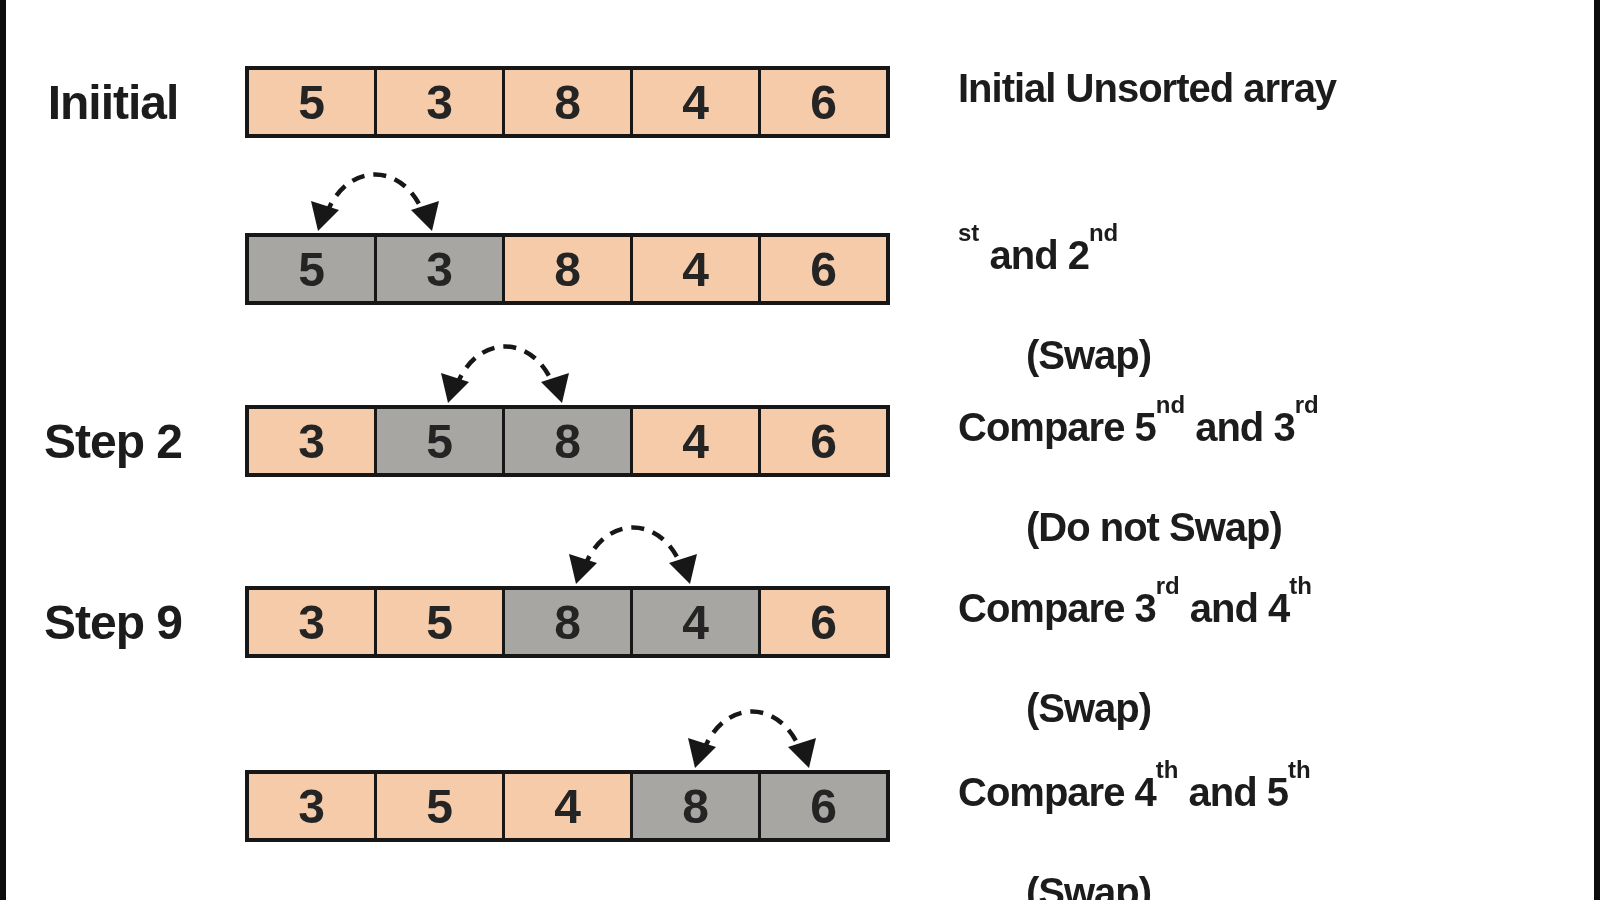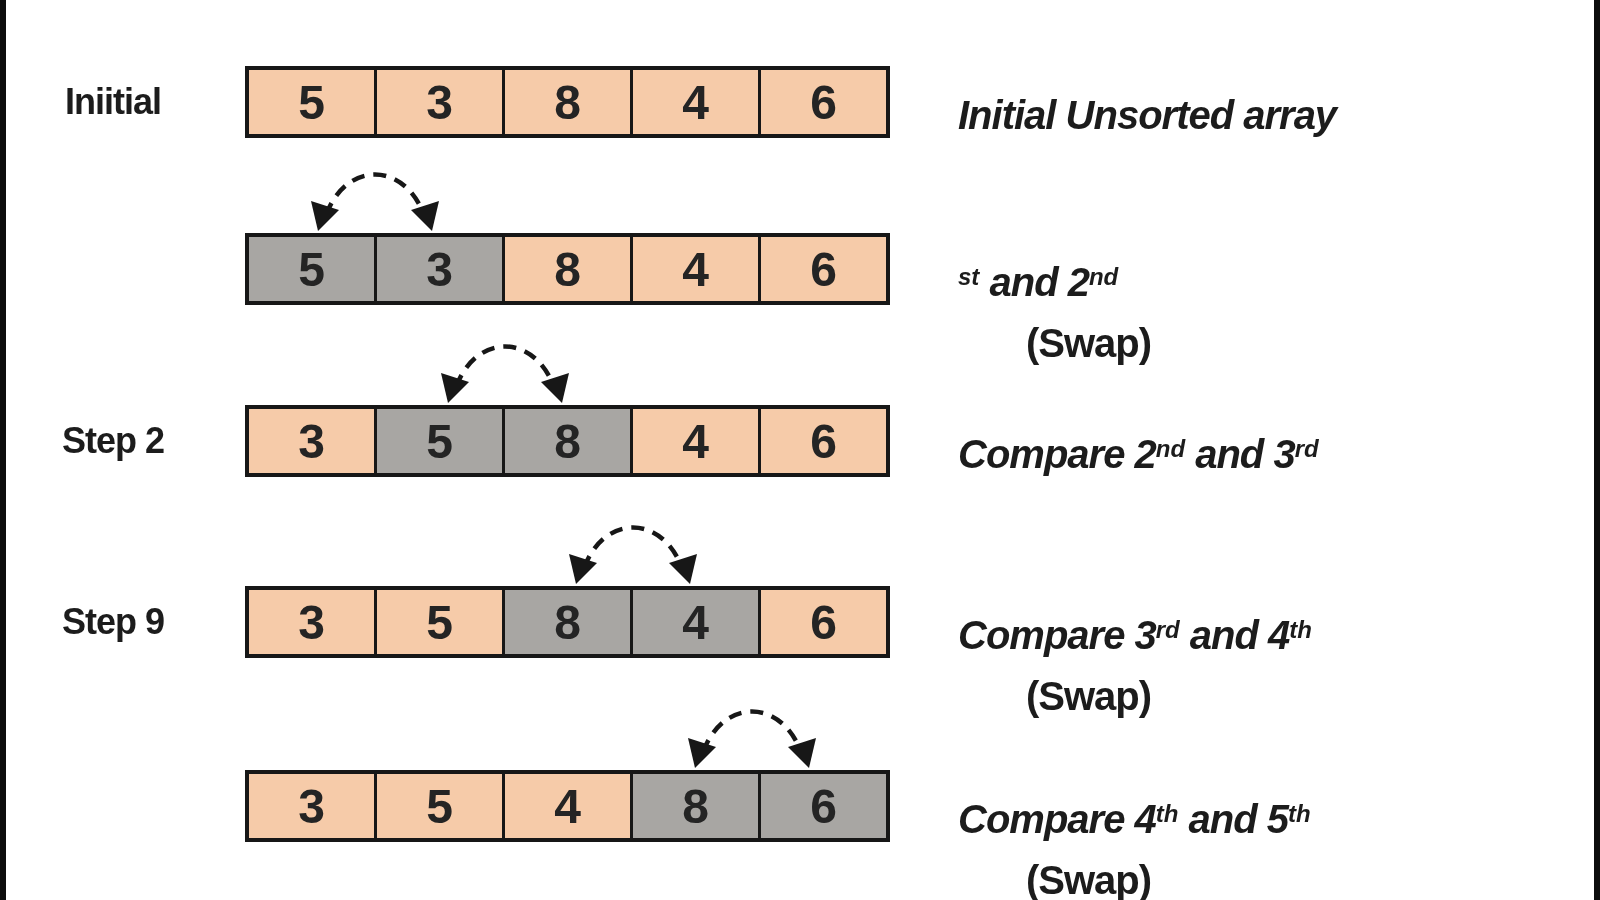--- a/index.html
+++ b/index.html
@@ -8,48 +8,48 @@
     font-family:"Liberation Sans","DejaVu Sans",sans-serif;
     color:var(--text,#1c1c1c);
   }
   .edge{position:absolute;top:0;bottom:0;width:6px;background:#0d0d0d;}
   .edge-left{left:0;}
   .edge-right{right:0;}
 
   .row-label{
     position:absolute;left:22px;width:182px;height:72px;
     display:flex;align-items:center;justify-content:center;
-    font-size:36px;font-weight:700;letter-spacing:-1px;
+    font-size:48px;font-weight:700;letter-spacing:-1px;
   }
   .array{
     position:absolute;left:245px;width:645px;height:72px;
     display:flex;border:4px solid var(--line,#171717);box-sizing:border-box;
     background:var(--line,#171717);
   }
   .cell{
     flex:1;display:flex;align-items:center;justify-content:center;
     font-size:48px;font-weight:700;color:#242424;
     border-right:3px solid var(--line,#171717);
     background:var(--cell-normal,#f6cba9);
   }
   .cell:last-child{border-right:none;}
   .cell[data-state="compare"]{background:var(--cell-compare,#a8a6a3);}
 
   .r0{top:66px;} .r1{top:233px;} .r2{top:405px;} .r3{top:586px;} .r4{top:770px;}
 
   .desc{position:absolute;left:958px;width:600px;font-weight:700;}
   .desc .line1{
-    height:72px;display:flex;align-items:flex-end;
-    font-size:40px;letter-spacing:-1px;white-space:pre;font-style:italic;
+    height:72px;display:flex;align-items:flex-start;
+    font-size:40px;letter-spacing:-1px;white-space:pre;
   }
   .desc .line1 sup{
     font-size:24px;position:relative;top:-14px;letter-spacing:0;
   }
   .desc .line2{
-    margin-top:16px;padding-left:68px;font-size:40px;letter-spacing:-1px;
+    margin-top:28px;padding-left:68px;font-size:40px;letter-spacing:-1px;
     min-height:44px;
   }
 
   .arc{position:absolute;width:130px;height:74px;}
   .arc1{left:310px;top:159px;}
   .arc2{left:440px;top:331px;}
   .arc3{left:568px;top:512px;}
   .arc4{left:687px;top:696px;}
 </style>
 </head>
@@ -96,21 +96,22 @@
   </svg>
   <div class="row-label r2">Step 2</div>
   <div class="array r2">
     <div class="cell" data-state="normal">3</div>
     <div class="cell" data-state="compare">5</div>
     <div class="cell" data-state="compare">8</div>
     <div class="cell" data-state="normal">4</div>
     <div class="cell" data-state="normal">6</div>
   </div>
   <div class="desc r2">
-    <div class="line1"><span>Compare 2</span><sup>nd</sup><span> and 3</span><sup>rd</sup></div>
+    <div class="line1"><span>Compare 5</span><sup>nd</sup><span> and 3</span><sup>rd</sup></div>
+    <div class="line2">(Do not Swap)</div>
   </div>
 
   <svg class="arc arc3" viewBox="0 0 130 74">
     <path d="M 16 56 C 36 2, 94 2, 114 56" fill="none" stroke="#171717" stroke-width="4.5" stroke-dasharray="13 9"></path>
     <polygon points="8,72 1,42 29,51" fill="#171717"></polygon>
     <polygon points="122,72 129,42 101,51" fill="#171717"></polygon>
   </svg>
   <div class="row-label r3">Step 9</div>
   <div class="array r3">
     <div class="cell" data-state="normal">3</div>

